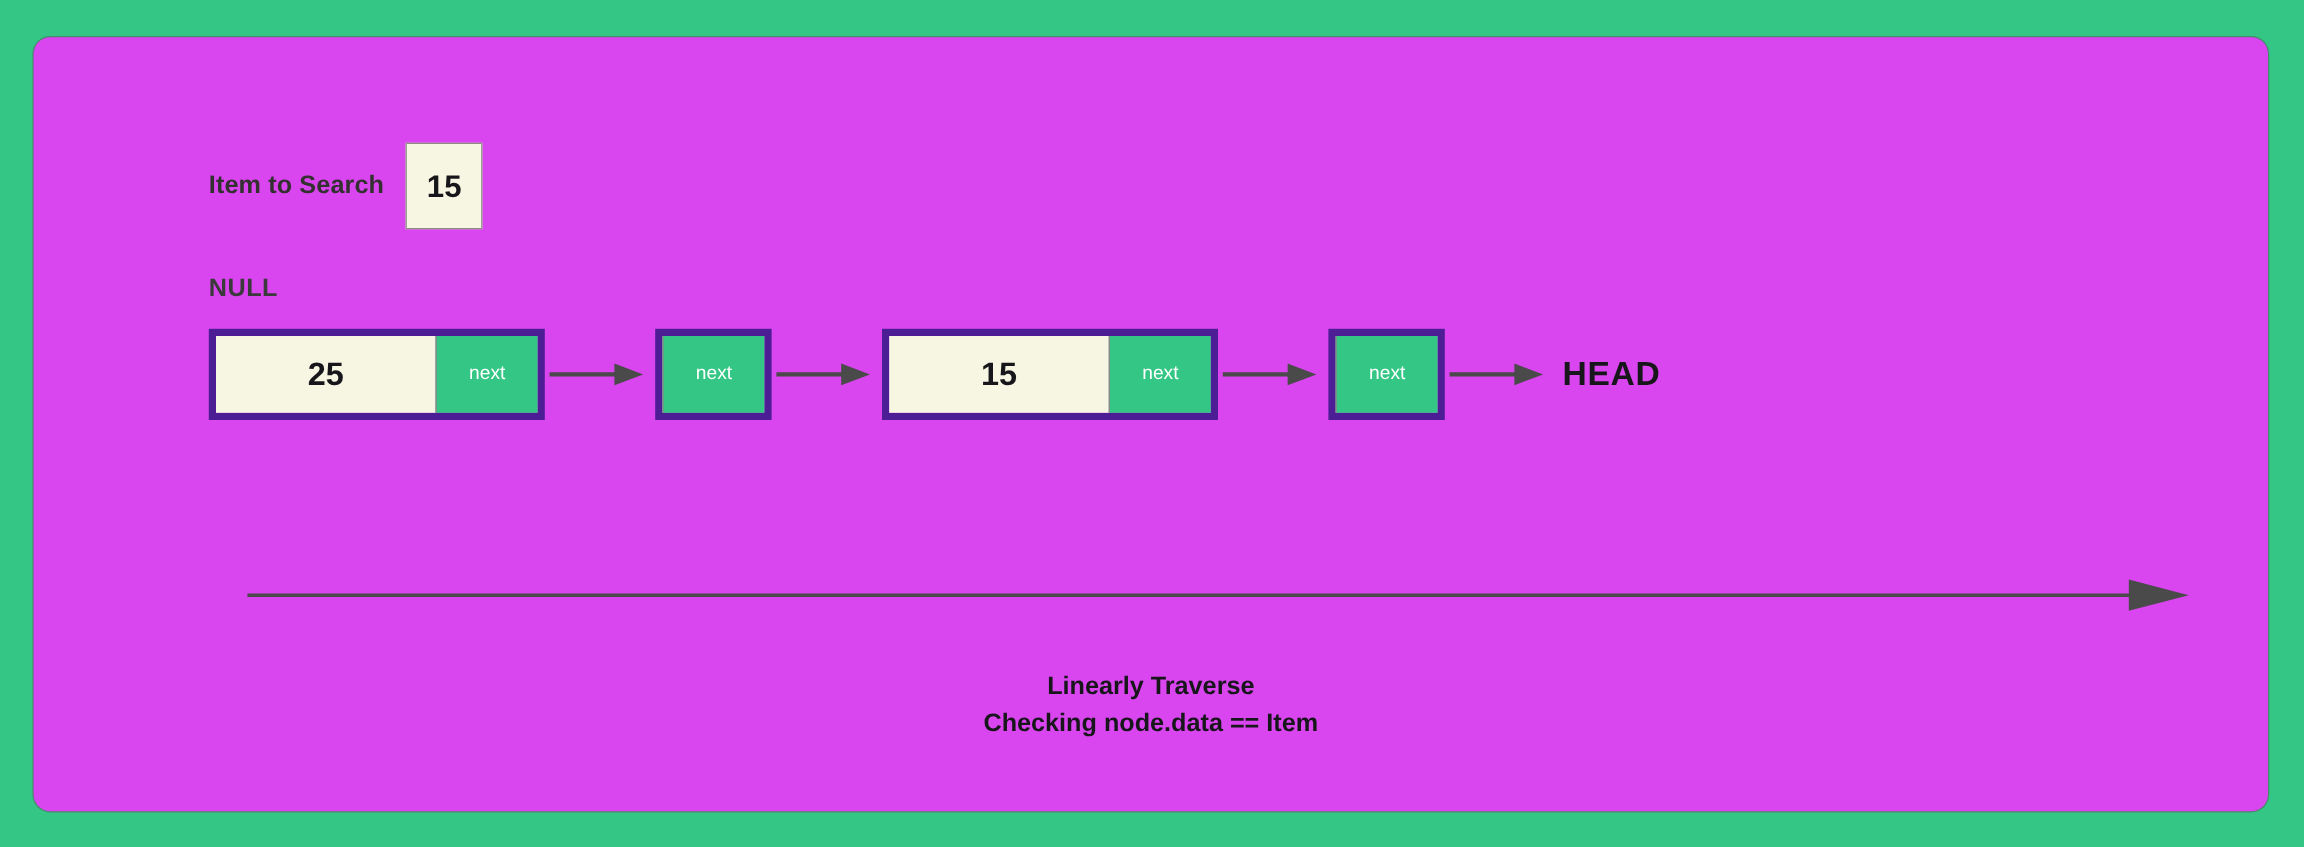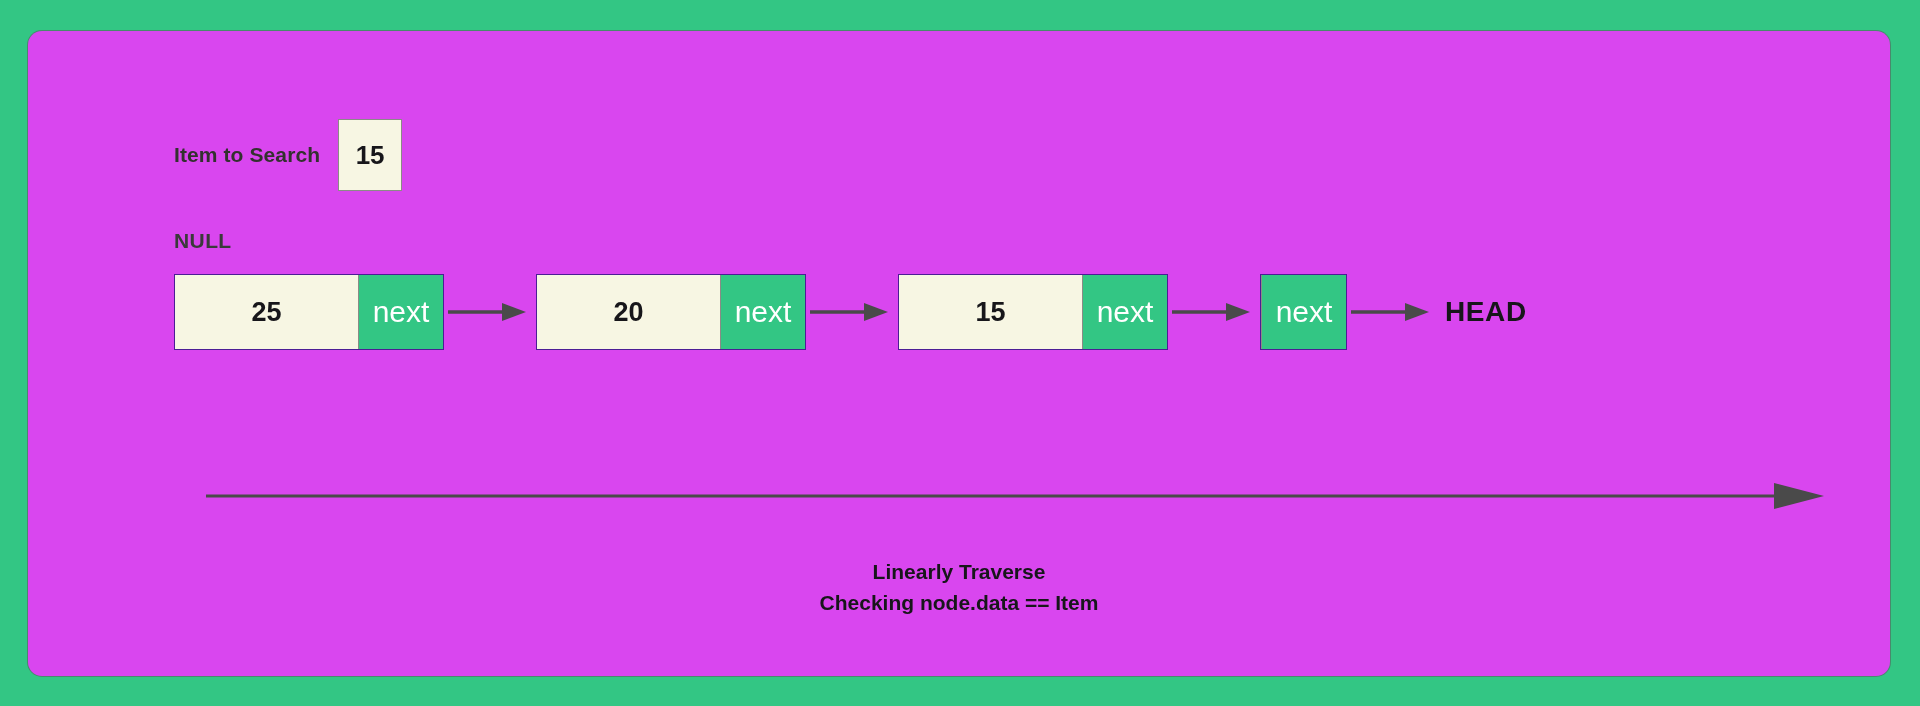--- a/index.html
+++ b/index.html
@@ -61,36 +61,36 @@
   
   #list-row {
     position: absolute;
     left: 146px; top: 243px;
     display: flex; align-items: center;
     height: 76px;
   }
   .node {
     display: flex; align-items: stretch;
     height: 76px;
-    border: 1px solid #4c1d95;
+    border: 6px solid #4c1d95;
   }
   .node-data {
     width: 183px;
     background: #f7f6e3;
     display: flex; align-items: center; justify-content: center;
     font-size: 27px;
     font-weight: 700;
     color: #17161a;
   }
   .node-next {
     width: 85px;
     background: #33c684;
     border-left: 1px solid #8b8b86;
     display: flex; align-items: center; justify-content: center;
-    font-size: 30px;
+    font-size: 16px;
     font-weight: 500;
     color: #ffffff;
   }
   .link-arrow {
     width: 92px;
     height: 24px;
     flex: none;
     display: block;
   }
   #null-label {
@@ -139,21 +139,20 @@
         <div class="node-data">25</div>
         <div class="node-next">next</div>
       </div>
 
       <svg class="link-arrow" viewBox="0 0 92 24">
         <line x1="4" y1="12" x2="60" y2="12" stroke="#4a4a4a" stroke-width="3.5"></line>
         <polygon points="58,3 82,12 58,21" fill="#4a4a4a"></polygon>
       </svg>
 
       <div class="node">
-        <div class="node-data">20</div>
         <div class="node-next">next</div>
       </div>
 
       <svg class="link-arrow" viewBox="0 0 92 24">
         <line x1="4" y1="12" x2="60" y2="12" stroke="#4a4a4a" stroke-width="3.5"></line>
         <polygon points="58,3 82,12 58,21" fill="#4a4a4a"></polygon>
       </svg>
 
       <div class="node">
         <div class="node-data">15</div>

